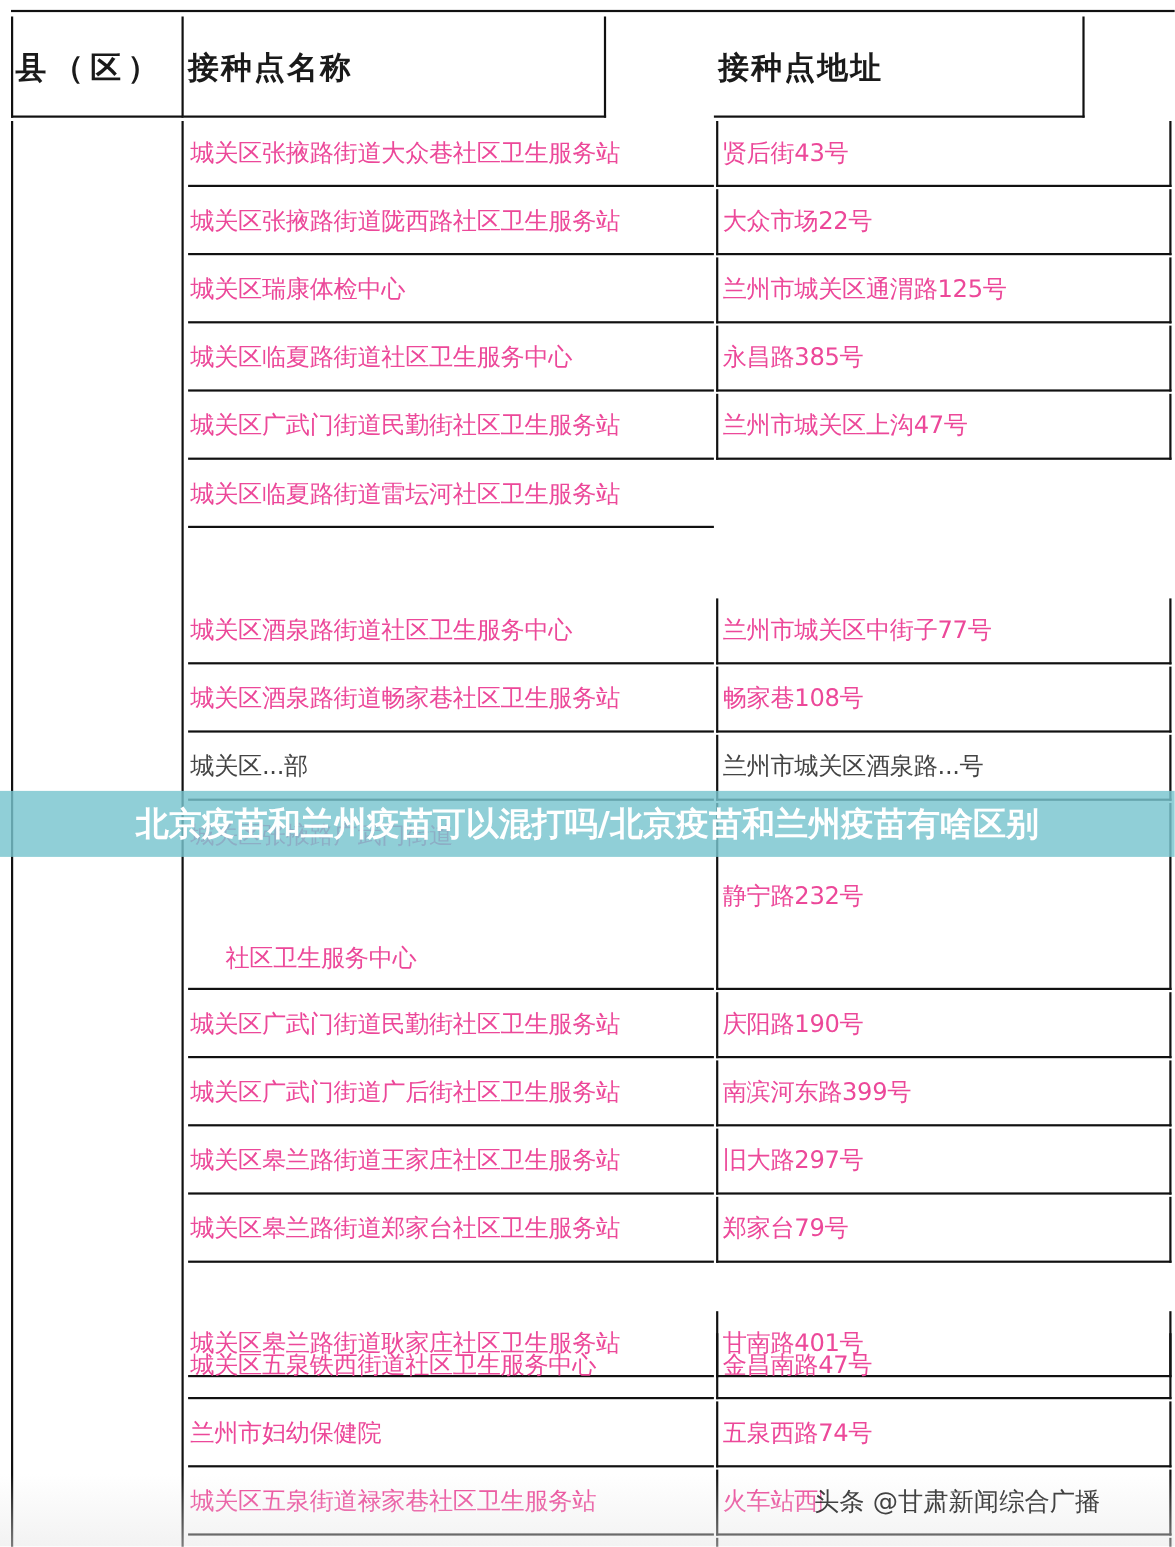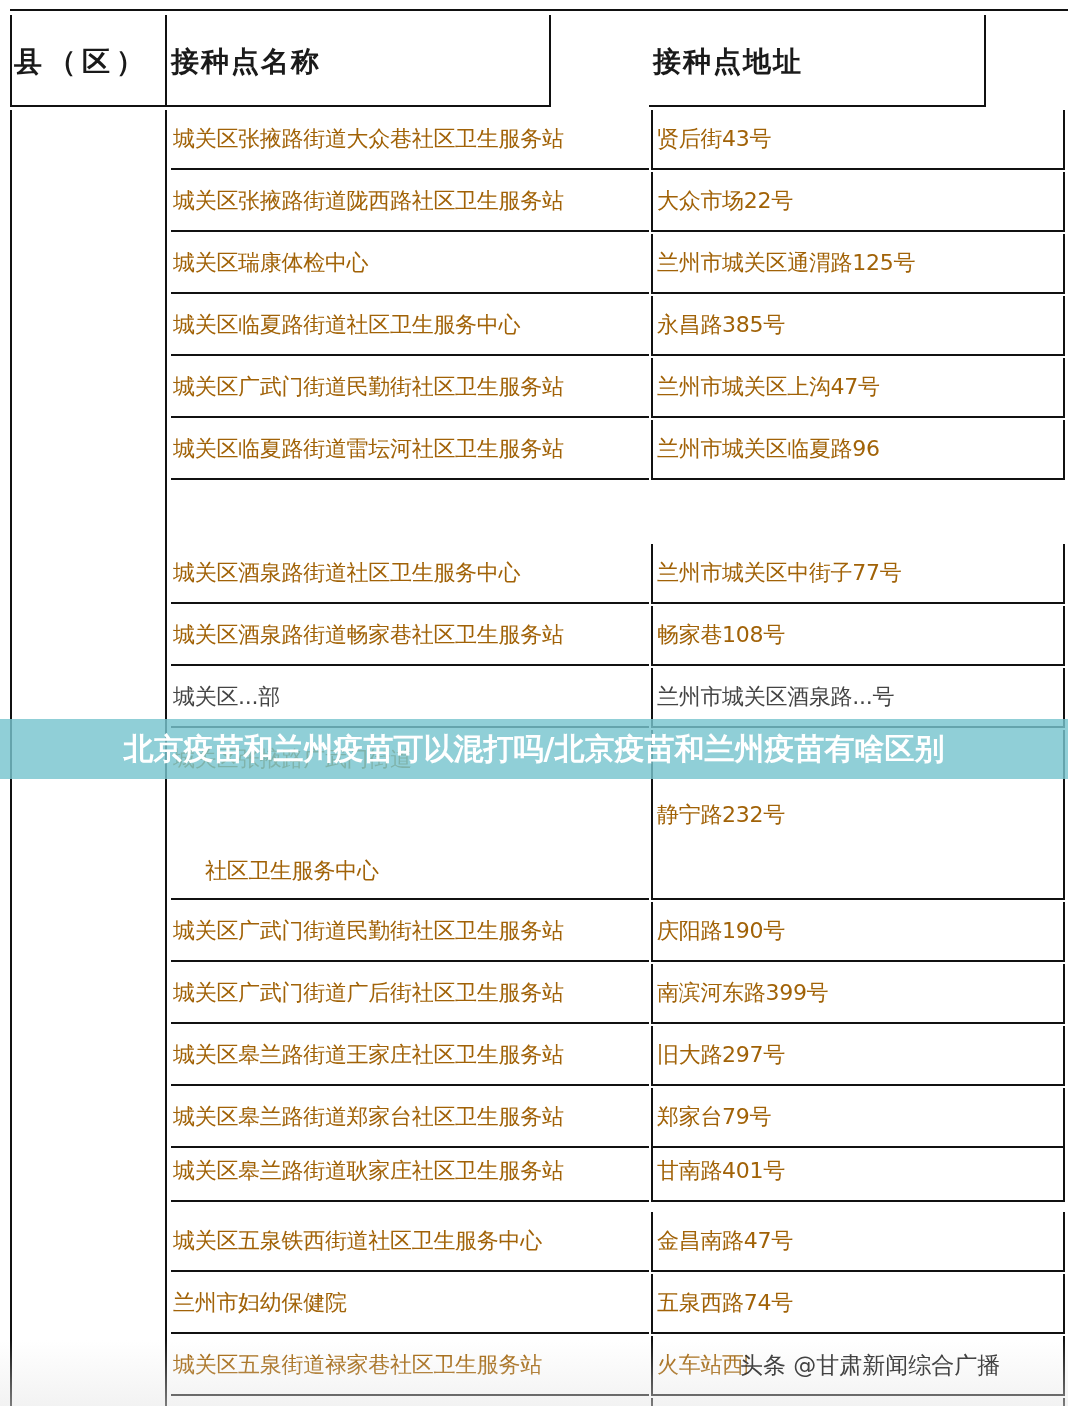--- a/index.html
+++ b/index.html
@@ -25,21 +25,21 @@
   .hdr-county .hdr-text { left: 2px; letter-spacing: 6px; }
 
   
   .county-col { position: absolute; left: 10px; top: 110px; width: 157px; height: 1300px; border-left: 2px solid #111; border-right: 2px solid #111; box-sizing: border-box; }
 
   
   .row { position: absolute; left: 169px; width: 896px; }
   .cell { position: absolute; top: 0; height: 100%; box-sizing: border-box; border-bottom: 2.5px solid #111; }
   .cell-name { left: 2px; width: 478px; }
   .cell-addr { left: 482px; width: 414px; border-left: 2px solid #111; border-right: 2px solid #111; }
-  .cell-text { position: absolute; left: 2px; font-size: 22px; color: #a16207; white-space: nowrap; letter-spacing: -0.3px; }
+  .cell-text { position: absolute; left: 2px; font-size: 22px; color: #ec4899; white-space: nowrap; letter-spacing: -0.3px; }
   .cell-addr .cell-text { left: 4px; }
 
   
   .banner {
     position: absolute; left: 0; top: 674px; width: 1068px; height: 60px;
     background: rgba(120, 196, 206, 0.82);
     margin-top: 45px;
   }
   .banner-text {
     position: absolute; left: 0; width: 100%; top: 10px; text-align: center;
@@ -110,23 +110,20 @@
         <span class="cell-text" style="top:14px">城关区广武门街道民勤街社区卫生服务站</span>
       </div>
     <div class="cell cell-addr">
         <span class="cell-text" style="top:14px">兰州市城关区上沟47号</span>
       </div>
   </div>
   <div class="row" style="top:420px;height:60px">
     <div class="cell cell-name">
         <span class="cell-text" style="top:14px">城关区临夏路街道雷坛河社区卫生服务站</span>
       </div>
-    <div class="cell cell-addr">
-        <span class="cell-text" style="top:14px">兰州市城关区临夏路96</span>
-      </div>
   </div>
   <div class="row" style="top:544px;height:60px">
     <div class="cell cell-name">
         <span class="cell-text" style="top:14px">城关区酒泉路街道社区卫生服务中心</span>
       </div>
     <div class="cell cell-addr">
         <span class="cell-text" style="top:14px">兰州市城关区中街子77号</span>
       </div>
   </div>
   <div class="row" style="top:606px;height:60px">
@@ -179,21 +176,21 @@
       </div>
   </div>
   <div class="row" style="top:1088px;height:60px">
     <div class="cell cell-name">
         <span class="cell-text" style="top:14px">城关区皋兰路街道郑家台社区卫生服务站</span>
       </div>
     <div class="cell cell-addr">
         <span class="cell-text" style="top:14px">郑家台79号</span>
       </div>
   </div>
-  <div class="row" style="top:1142px;height:60px">
+  <div class="row" style="top:1192px;height:60px">
     <div class="cell cell-name">
         <span class="cell-text" style="top:14px">城关区皋兰路街道耿家庄社区卫生服务站</span>
       </div>
     <div class="cell cell-addr">
         <span class="cell-text" style="top:14px">甘南路401号</span>
       </div>
   </div>
   <div class="row" style="top:1212px;height:60px">
     <div class="cell cell-name">
         <span class="cell-text" style="top:14px">城关区五泉铁西街道社区卫生服务中心</span>

